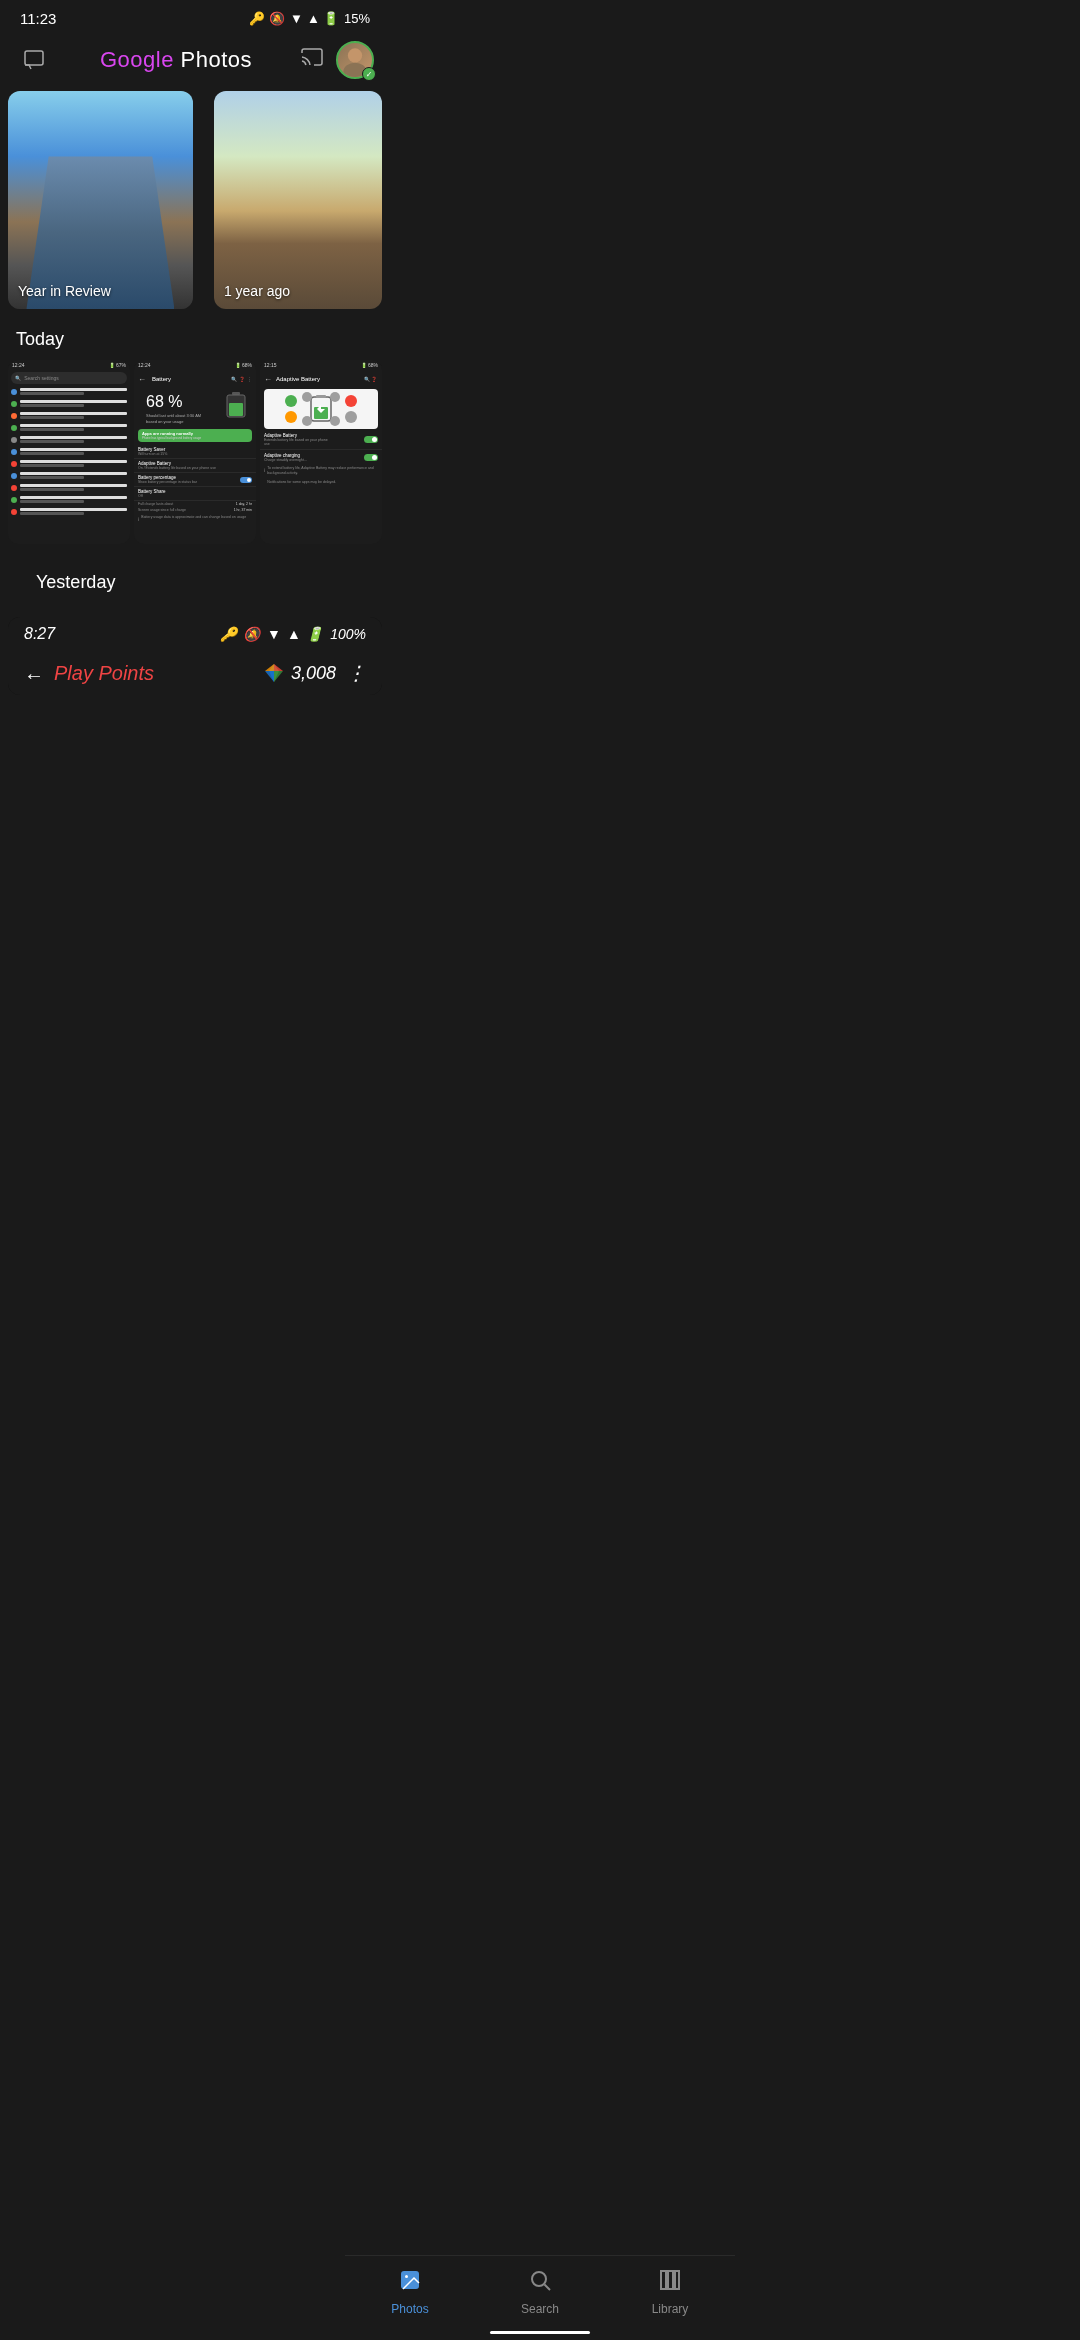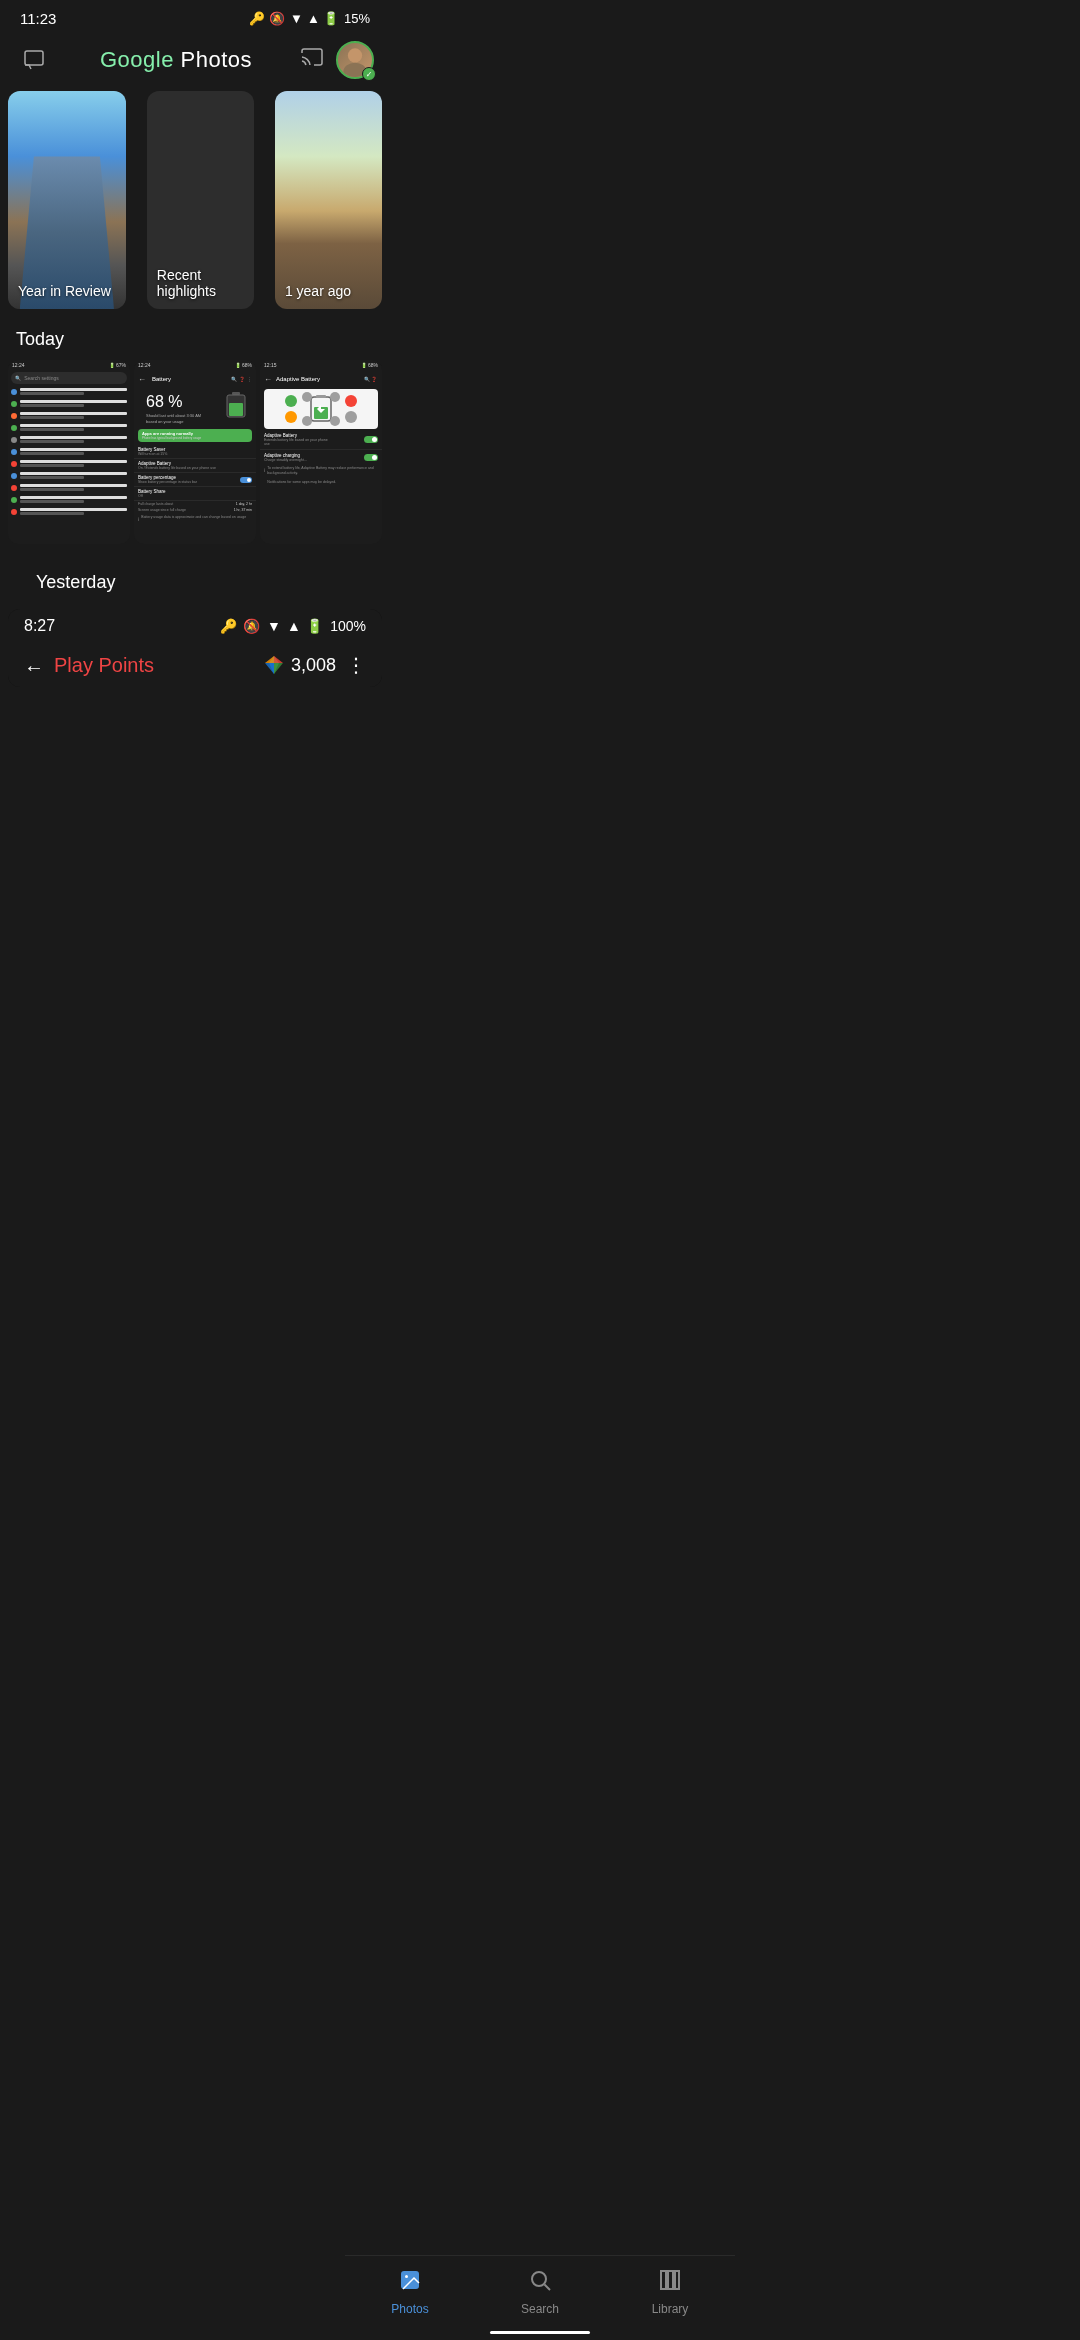--- a/index.html
+++ b/index.html
@@ -51,21 +51,21 @@
       justify-content: center;
       color: #aaa;
     }
     .header-title {
       font-size: 22px;
       color: #fff;
       font-weight: 400;
       letter-spacing: 0.5px;
     }
     .header-title span.google {
-      color: #86efac;
+      color: #d946ef;
       font-weight: 500;
       text-align: right;
     }
     .header-right {
       display: flex;
       align-items: center;
       gap: 12px;
     }
     .cast-icon {
       color: #aaa;
@@ -316,24 +316,25 @@
 
     
     .section-title-yesterday {
       padding: 12px 16px 8px;
       font-size: 18px;
       font-weight: 500;
       color: #fff;
       margin-left: 20px;
     }
     .yesterday-screenshot {
-      margin: 8px 8px;
+      margin: 16px 8px;
       border-radius: 12px;
       overflow: hidden;
       background: #111;
+      font-style: italic;
     }
     .yesterday-status {
       background: #1a1a1a;
       display: flex;
       justify-content: space-between;
       align-items: center;
       padding: 8px 16px;
       font-size: 14px;
     }
     .play-points-bar {
@@ -484,23 +485,20 @@
     </div>
   </div>
 
   <div class="photo-grid">
     <div class="photo-card photo-card-large">
       <div class="photo-bg-city">
         <div class="building-shape"></div>
 
       </div>
       <span class="photo-label">Year in Review</span>
-    </div>
-    <div class="photo-card" style="background:#2d2d2d;">
-      <span class="photo-label">Recent highlights</span>
     </div>
     <div class="photo-card">
       <div class="photo-bg-desk" style="background: linear-gradient(180deg, #b0d0e8 0%, #d4e8c2 30%, #c8a96e 55%, #7D6244 70%, #5a4a38 100%);"></div>
       <span class="photo-label">1 year ago</span>
     </div>
   </div>
 
   <div class="section-title">Today</div>
 
   <div class="screenshots-row">

